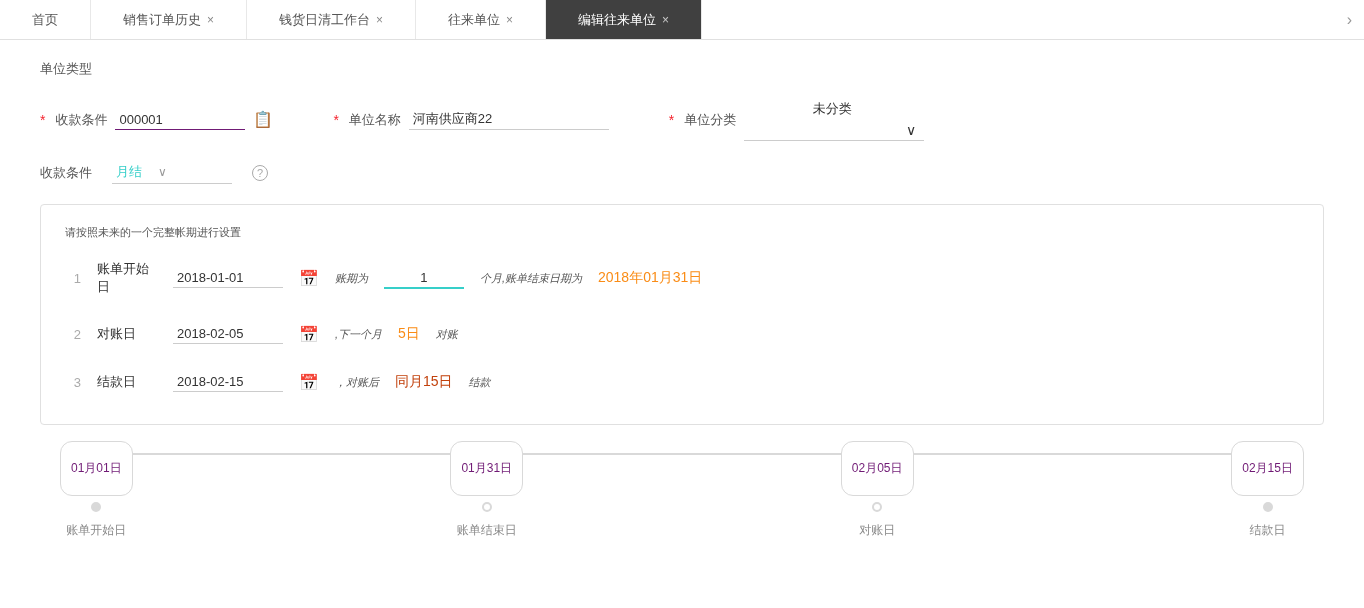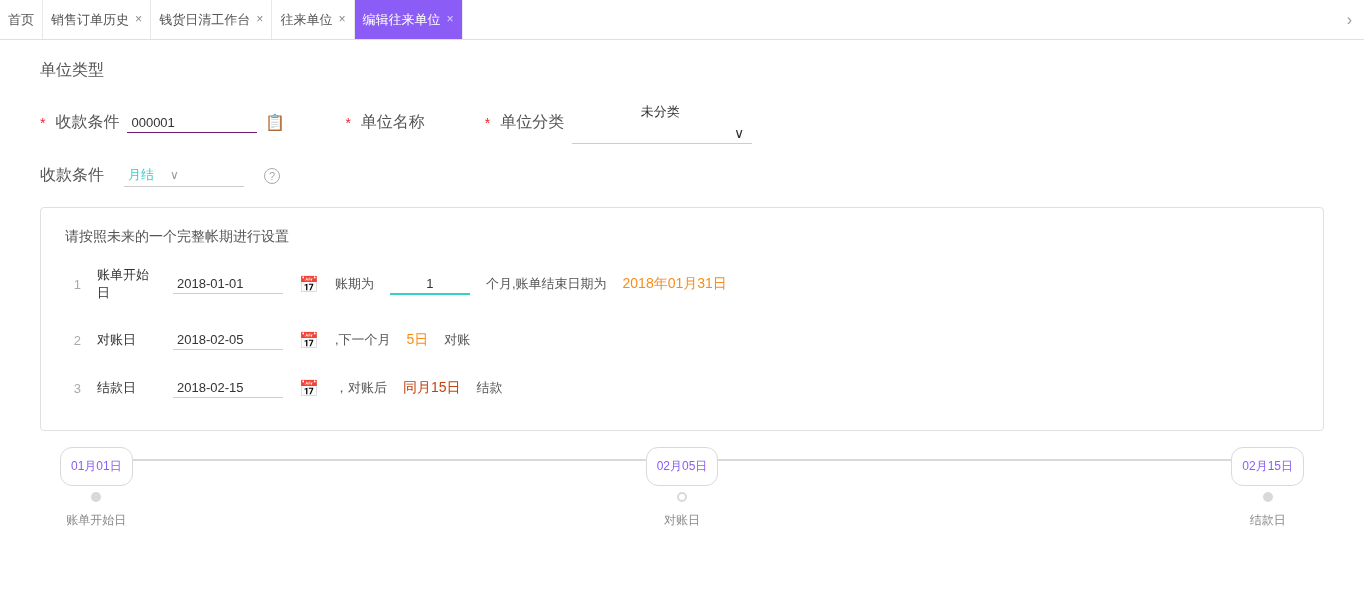--- a/index.html
+++ b/index.html
@@ -9,31 +9,30 @@
     .tab-bar {
       display: flex;
       align-items: stretch;
       background: #fff;
       border-bottom: 1px solid #e0e0e0;
       height: 40px;
     }
     .tab-item {
       display: flex;
       align-items: center;
-      padding: 0 8px;
+      padding: 0 32px;
       cursor: pointer;
       color: #555;
       font-size: 13px;
       border-right: 1px solid #e8e8e8;
       white-space: nowrap;
       gap: 6px;
-      font-family: Liberation Mono, monospace;
     }
     .tab-item.active {
-      background: #8b5cf6;
+      background: #404040;
       color: #fff;
     }
     .tab-item .tab-close {
       font-size: 12px;
       opacity: 0.7;
       cursor: pointer;
     }
     .tab-item.active .tab-close { color: #fff; }
     .tab-more {
       margin-left: auto;
@@ -55,21 +54,21 @@
     
     .form-row {
       display: flex;
       align-items: center;
       margin-bottom: 20px;
       gap: 20px;
       flex-wrap: wrap;
     }
     .form-label {
       color: #555;
-      font-size: 16px;
+      font-size: 13px;
       white-space: nowrap;
     }
     .required-star {
       color: #f5222d;
       margin-right: 2px;
     }
     .form-field {
       display: flex;
       align-items: center;
       gap: 8px;
@@ -169,21 +168,21 @@
     }
 
     
     .settings-box {
       border: 1px solid #e0e0e0;
       border-radius: 4px;
       padding: 20px 24px 24px;
       margin-bottom: 16px;
     }
     .settings-title {
-      font-size: 14px;
+      font-size: 11px;
       color: #555;
       margin-bottom: 20px;
     }
 
     
     .setting-row {
       display: flex;
       align-items: center;
       margin-bottom: 28px;
       gap: 16px;
@@ -202,22 +201,23 @@
     .date-input {
       border: none;
       border-bottom: 1px solid #ccc;
       outline: none;
       font-size: 13px;
       padding: 2px 4px;
       width: 110px;
       color: #333;
     }
     .period-text {
-      font-size: 13px;
+      font-size: 11px;
       color: #555;
+      font-style: italic;
     }
     .period-input {
       border: none;
       border-bottom: 2px solid #36cfc9;
       outline: none;
       font-size: 13px;
       padding: 2px 4px;
       width: 80px;
       text-align: center;
       color: #333;
@@ -266,23 +266,23 @@
       border-radius: 50%;
       background: #fff;
       border: 2px solid #d9d9d9;
     }
     .point-dot.start { background: #d9d9d9; }
     .point-dot.end { background: #d9d9d9; }
     .point-badge {
       background: #fff;
       border: 1px solid #d9d9d9;
       border-radius: 12px;
-      padding: 10px 10px;
+      padding: 18px 10px;
       font-size: 12px;
-      color: #8b5cf6;
+      color: #701a75;
     }
     .point-label {
       font-size: 12px;
       color: #888;
       margin-top: 4px;
     }
   </style>
 </head>
 <body>
 
@@ -318,20 +318,21 @@
   <div class="form-row">
     <div class="form-field">
       <span class="required-star">*</span>
       <span class="form-label">收款条件</span>
       <input class="text-input" value="000001" style="width: 130px;">
       <span class="cal-icon">📋</span>
     </div>
     <div class="form-field" style="margin-left:40px;">
       <span class="required-star">*</span>
       <span class="form-label">单位名称</span>
+      <input class="unit-name-input" value="河南供应商22" style="">
     </div>
     <div class="form-field" style="margin-left:40px;">
       <span class="required-star">*</span>
       <span class="form-label">单位分类</span>
       <div class="category-select">
         <span class="category-value">未分类</span>
         <span style="margin-left:auto;">∨</span>
       </div>
     </div>
   </div>
@@ -384,20 +385,25 @@
   <div class="timeline-wrapper">
     <div class="timeline-line"></div>
     <div class="timeline-points">
 
       <div class="timeline-point">
         <div class="point-badge">01月01日</div>
         <div class="point-dot start"></div>
         <div class="point-label">账单开始日</div>
       </div>
 
+      <div class="timeline-point">
+        <div class="point-badge">01月31日</div>
+        <div class="point-dot"></div>
+        <div class="point-label">账单结束日</div>
+      </div>
 
       <div class="timeline-point">
         <div class="point-badge">02月05日</div>
         <div class="point-dot"></div>
         <div class="point-label">对账日</div>
       </div>
 
       <div class="timeline-point">
         <div class="point-badge">02月15日</div>
         <div class="point-dot end"></div>

